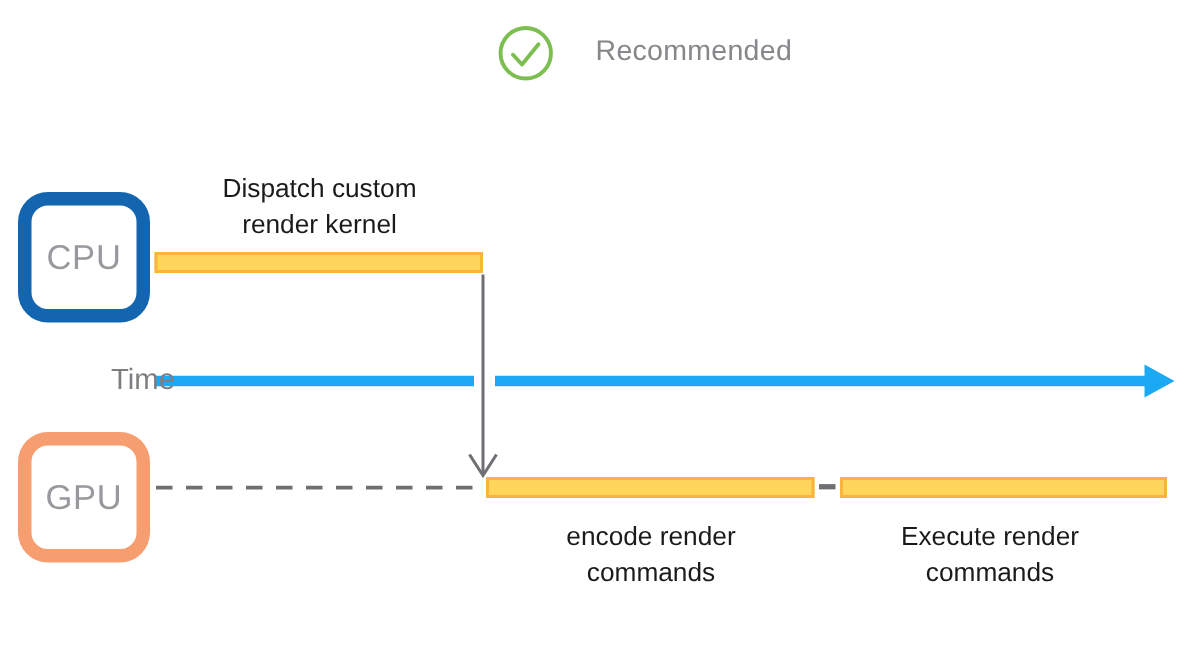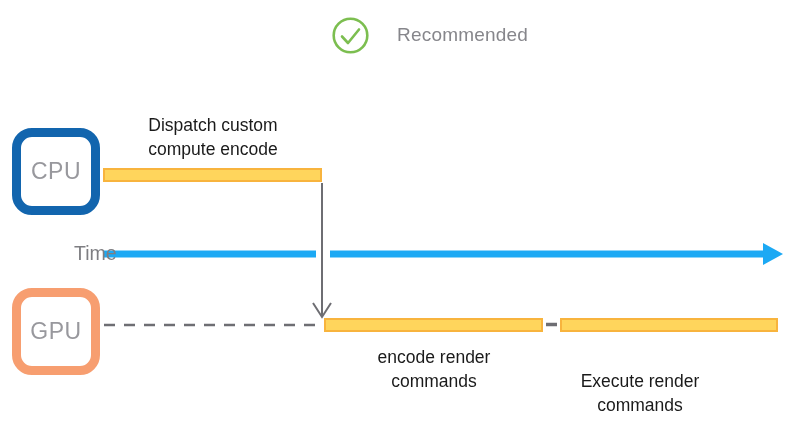--- a/index.html
+++ b/index.html
@@ -65,21 +65,21 @@
   .task-label {
     position: absolute;
     width: 220px;
     text-align: center;
     color: #1A1A1A;
     font-size: 17.5px;
     line-height: 24px;
   }
   .label-dispatch { left: 103px; top: 101px; margin-top: 12px; }
   .label-gpu-1 { left: 324px; top: 345px; }
-  .label-gpu-2 { left: 530px; top: 345px; margin-top: 24px; }
+  .label-gpu-2 { left: 550px; top: 345px; }
 
   
   .time-label {
     position: absolute;
     left: 40px; top: 242px;
     color: #7E7E82;
     font-size: 19.5px;
     margin-left: 34px;
   }
 
@@ -121,21 +121,21 @@
     <line x1="104" y1="325" x2="317" y2="325" stroke="#6E6E73" stroke-width="2.5" stroke-dasharray="11 9"></line>
 
     <line x1="546" y1="324.5" x2="557" y2="324.5" stroke="#6E6E73" stroke-width="3.5"></line>
   </svg>
 
   <div class="chip-box cpu">
     <span class="chip-label">CPU</span>
   </div>
   <div class="task-label label-dispatch">
     <div>Dispatch custom</div>
-    <div>compute encode</div>
+    <div>render kernel</div>
   </div>
   <div class="task-bar bar-cpu"></div>
 
   <div class="time-label">Time</div>
 
   <div class="chip-box gpu">
     <span class="chip-label">GPU</span>
   </div>
   <div class="task-bar bar-gpu-1"></div>
   <div class="task-bar bar-gpu-2"></div>

